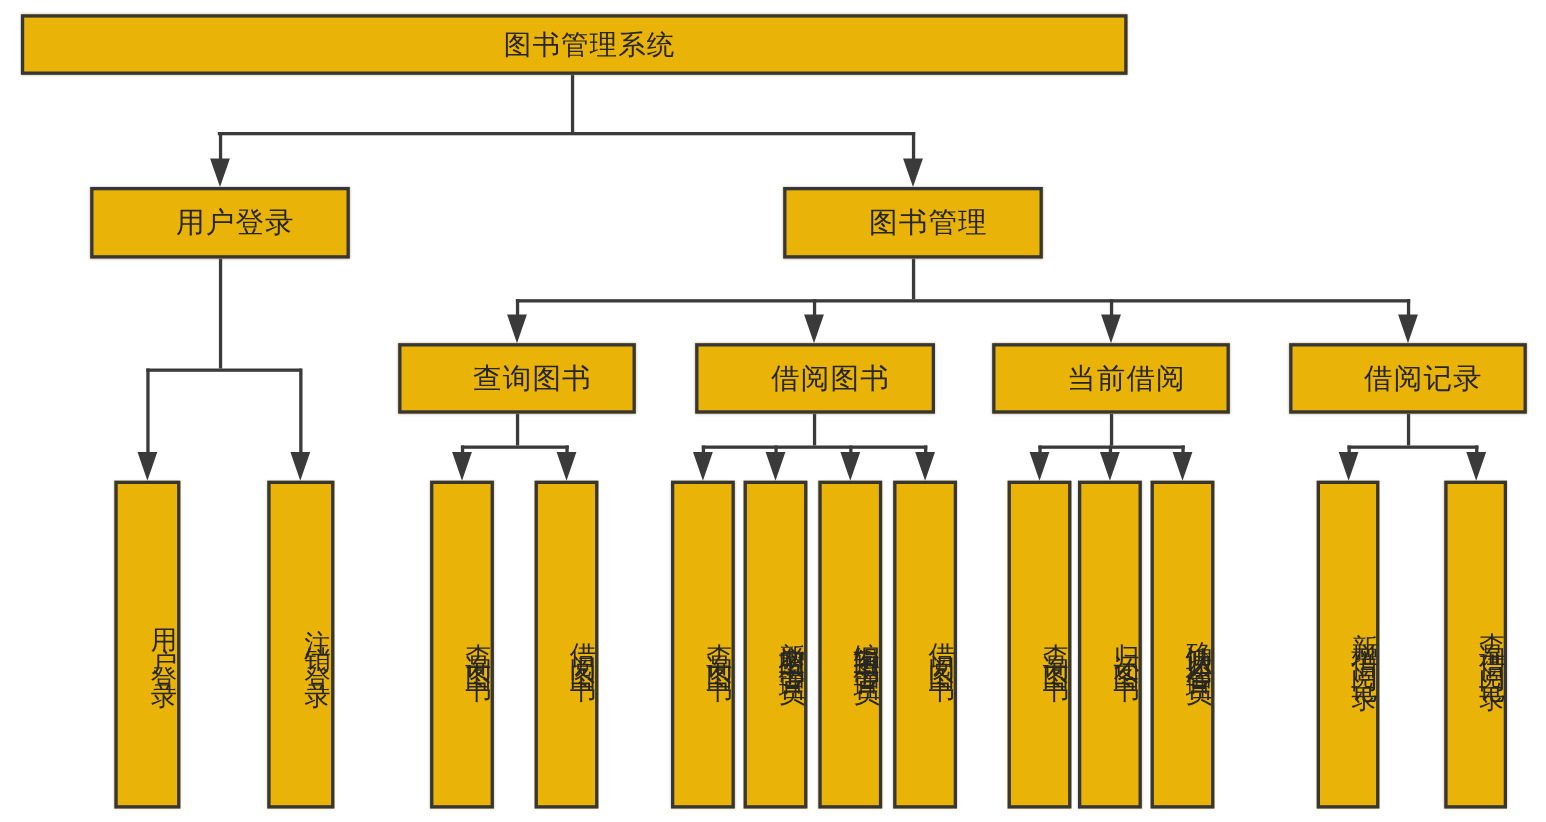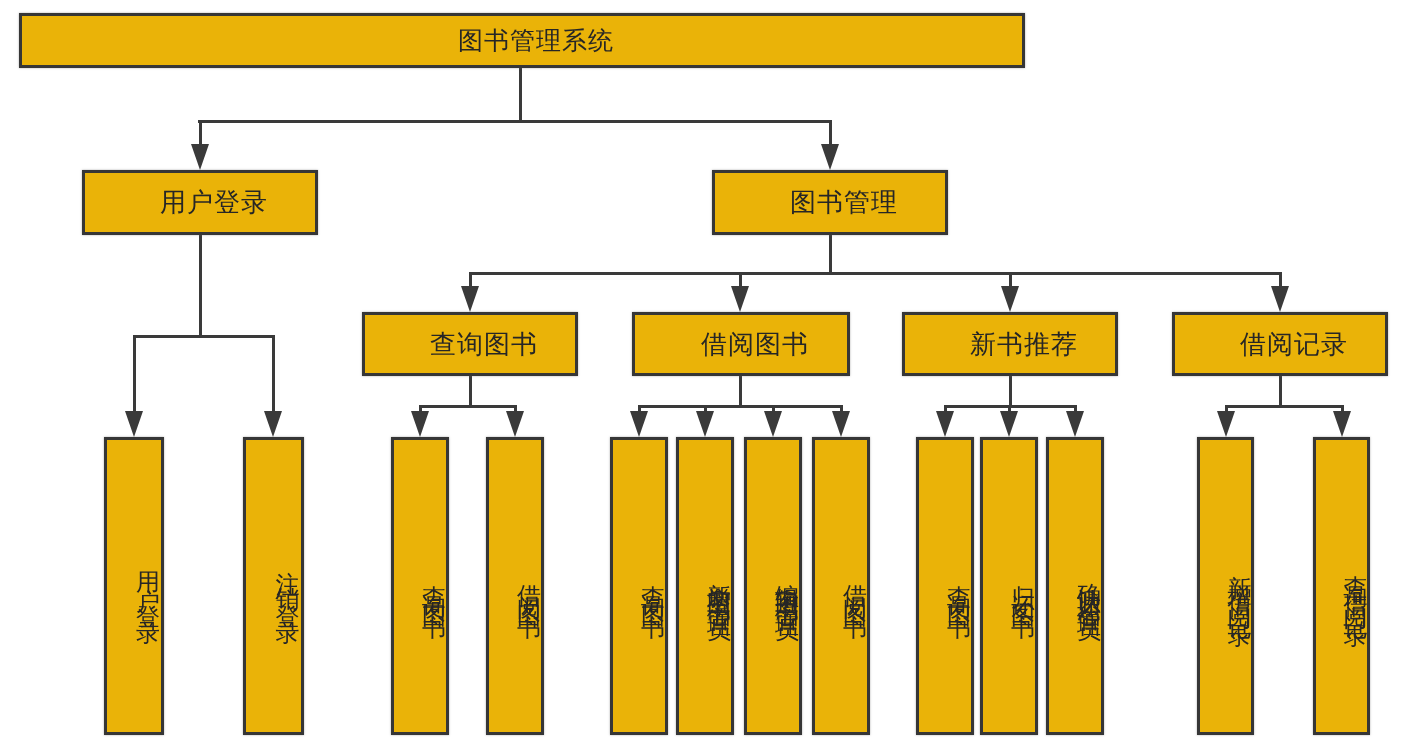--- a/index.html
+++ b/index.html
@@ -141,21 +141,21 @@
     <span>图书管理</span>
   </div>
 
   <div class="box hdr" style="left:362px;top:312px;width:216px;height:64px">
     <span>查询图书</span>
   </div>
   <div class="box hdr" style="left:632px;top:312px;width:218px;height:64px">
     <span>借阅图书</span>
   </div>
   <div class="box hdr" style="left:902px;top:312px;width:216px;height:64px">
-    <span>新书推荐</span>
+    <span>当前借阅</span>
   </div>
   <div class="box hdr" style="left:1172px;top:312px;width:216px;height:64px">
     <span>借阅记录</span>
   </div>
 
   <div class="box leaf" style="left:104px;top:437px;width:60px;height:298px">
     <span class="ls-wide">用户登录</span>
   </div>
   <div class="box leaf" style="left:243px;top:437px;width:61px;height:298px">
     <span class="ls-wide">注销登录</span>

